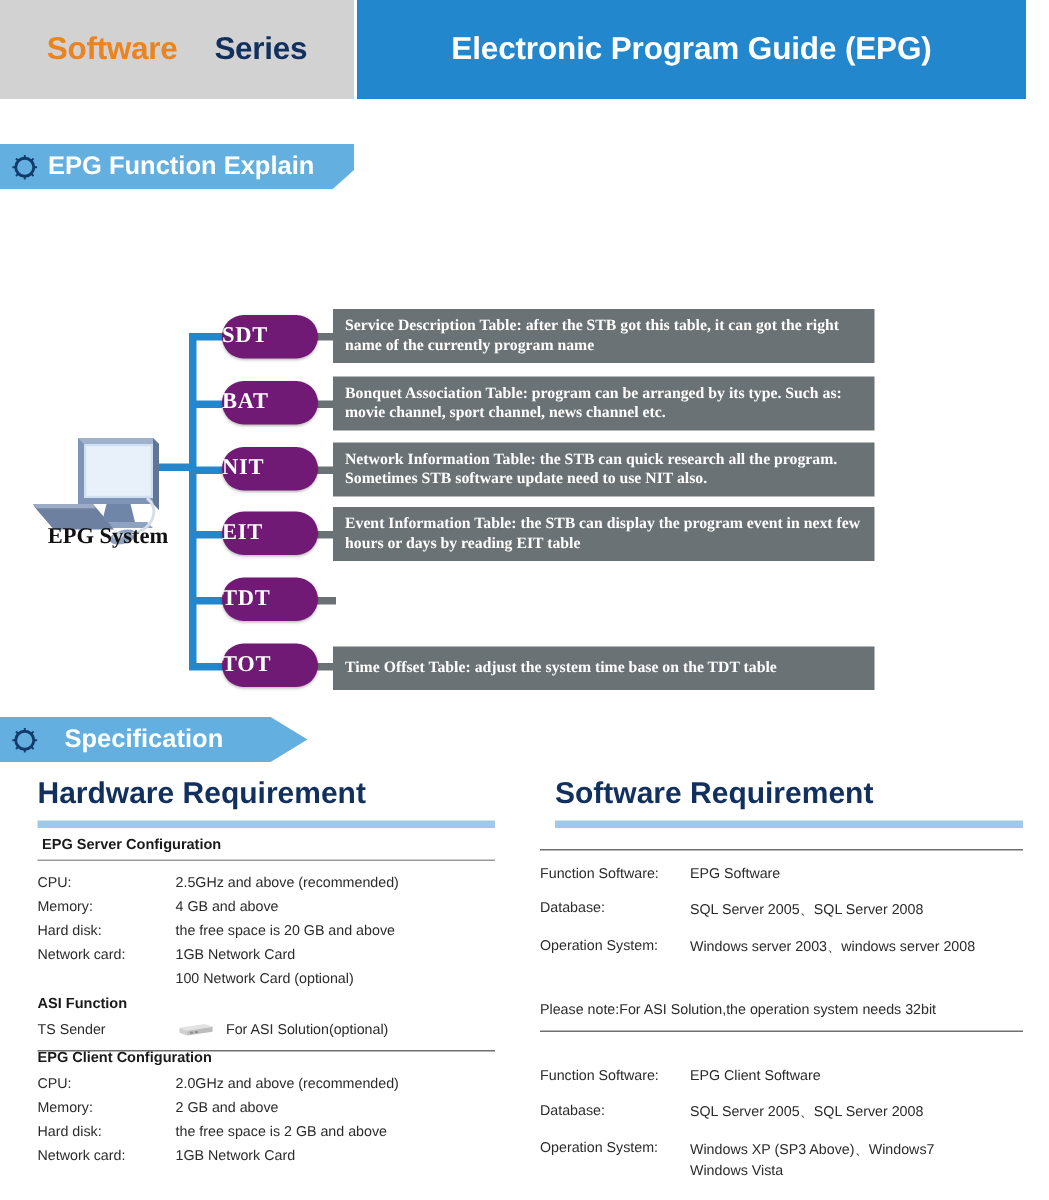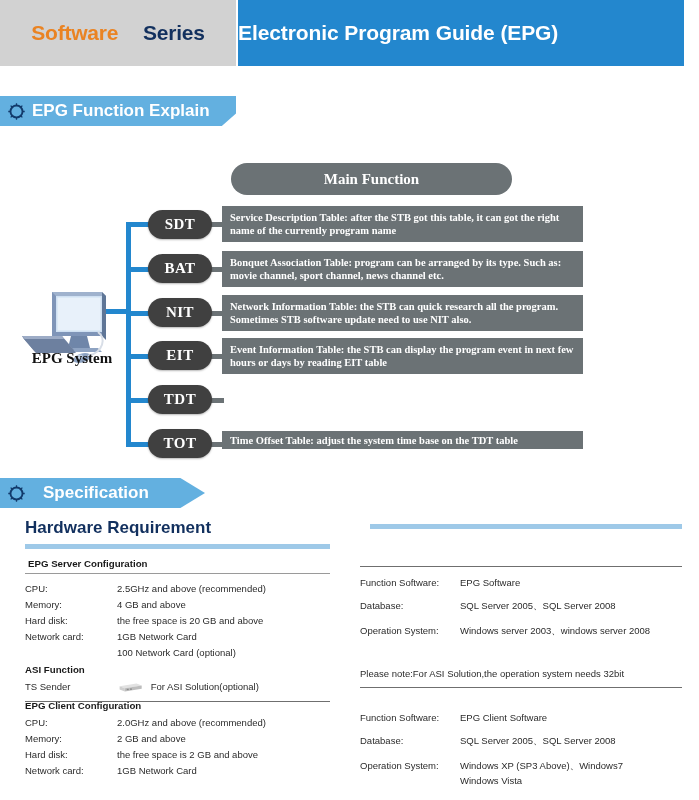--- a/index.html
+++ b/index.html
@@ -18,21 +18,21 @@
     display:flex;align-items:center;justify-content:center;
   }
   .hdr-left-txt{
     font-size:21px;font-weight:bold;letter-spacing:-0.2px;white-space:nowrap;
   }
   .hdr-left-txt .w1{color:#ea8322;}
   .hdr-left-txt .w2{color:#12305e;margin-left:19px;}
   .hdr-right{
     position:absolute;left:238px;top:0;width:446px;height:66px;
     background:#2387ce;
-    display:flex;align-items:center;justify-content:flex-start;
+    display:flex;align-items:center;justify-content:center;
   }
   .hdr-right-txt{
     color:#ffffff;font-size:21px;font-weight:bold;white-space:nowrap;letter-spacing:-0.1px;
   }
 
   
   .banner{
     position:absolute;height:30px;
     background:#63b0e0;
     display:flex;align-items:center;
@@ -51,22 +51,22 @@
   .diagram{position:absolute;left:0;top:140px;width:699px;height:330px;}
   .mainfn{
     position:absolute;left:231px;top:23px;width:281px;height:32px;
     background:#6b7275;border-radius:16px;
     display:flex;align-items:center;justify-content:center;
   }
   .mainfn-txt{color:#ffffff;font-size:15px;font-weight:bold;font-family:"Liberation Serif",serif;}
 
   .pill{
     position:absolute;left:148px;width:64px;height:29px;
-    background:#404040;border-radius:15px;
-    display:flex;align-items:center;justify-content:center;
+    background:#701a75;border-radius:15px;
+    display:flex;align-items:center;justify-content:flex-start;
     box-shadow:0 1px 2px rgba(0,0,0,.28);
   }
   .pill-txt{color:#ffffff;font-size:15px;font-weight:bold;font-family:"Liberation Serif",serif;letter-spacing:.5px;}
 
   .desc{
     position:absolute;left:222px;width:361px;
     background:#6b7275;
     box-sizing:border-box;
     padding:3px 6px 3px 8px;
     display:flex;align-items:center;
@@ -83,21 +83,21 @@
 
   
   .pc{position:absolute;left:16px;top:150px;width:110px;height:80px;}
   .pclabel{position:absolute;left:12px;top:210px;width:120px;text-align:center;
     font-family:"Liberation Serif",serif;font-weight:bold;font-size:15px;color:#111;}
 
   
   .col{position:absolute;top:518px;}
   .col.left{left:25px;width:305px;}
   .col.right{left:370px;width:312px;}
-  .col-title{font-size:17px;font-weight:bold;color:#12305e;}
+  .col-title{font-size:20px;font-weight:bold;color:#12305e;}
   .col-rule{height:5px;background:#9ec9e8;margin-top:6px;}
 
   .tbl{position:absolute;font-size:9.5px;color:#2b2b2b;}
   .sub-hd{font-weight:bold;font-size:9.7px;color:#1a1a1a;}
   .row{display:flex;}
   .row .k{width:92px;flex:0 0 92px;}
   .row .v{flex:1;}
   .hr{border-top:1px solid #9a9a9a;}
   .hr-th{border-top:1.6px solid #6f6f6f;}
   .note{font-size:9.5px;color:#2b2b2b;}
@@ -133,23 +133,20 @@
       <line x1="17.6" y1="17.6" x2="19.4" y2="19.4"></line>
       <line x1="19.4" y1="4.6" x2="17.6" y2="6.4"></line>
       <line x1="6.4" y1="17.6" x2="4.6" y2="19.4"></line>
     </g>
   </svg>
   <span class="banner-txt">EPG Function Explain</span>
 </div>
 
 <div class="diagram">
 
-  <div class="mainfn">
-    <span class="mainfn-txt">Main Function</span>
-  </div>
 
   <div class="trunk"></div>
   <div class="feed"></div>
 
   <svg class="pc" viewBox="0 0 110 80">
 
     <polygon points="36,2 86,2 86,46 36,46" fill="#7f95b8"></polygon>
     <polygon points="36,2 86,2 90,6 40,6" fill="#9fb2cd"></polygon>
     <polygon points="86,2 90,6 90,50 86,46" fill="#5f7697"></polygon>
     <rect x="40" y="6" width="46" height="36" fill="#cfe0f2"></rect>
@@ -207,21 +204,21 @@
     </div>
   <div class="desc" style="top:155px;height:36px">
       <span class="desc-txt">Network Information Table: the STB can quick research all the program. Sometimes STB software update need to use NIT also.</span>
     </div>
   <div class="desc" style="top:111px;height:36px">
       <span class="desc-txt">Bonquet Association Table: program can be arranged by its type. Such as: movie channel, sport channel, news channel etc.</span>
     </div>
   <div class="desc" style="top:198px;height:36px">
       <span class="desc-txt">Event Information Table: the STB can display the program event in next few hours or days by reading EIT table</span>
     </div>
-  <div class="desc" style="top:291px;height:18px">
+  <div class="desc" style="top:291px;height:29px">
       <span class="desc-txt">Time Offset Table: adjust the system time base on the TDT table</span>
     </div>
 </div>
 
 <div class="banner b2">
   <svg class="gear" viewBox="0 0 24 24">
     <g fill="none" stroke="#123a6b" stroke-width="2.4">
       <circle cx="12" cy="12" r="7.6"></circle>
     </g>
     <g stroke="#123a6b" stroke-width="1.6">
@@ -298,20 +295,21 @@
       <span class="k">Hard disk:</span>
       <span class="v">the free space is 2 GB and above</span>
     </div>
   <div class="row" style="margin-bottom:5px">
       <span class="k">Network card:</span>
       <span class="v">1GB Network Card</span>
     </div>
 </div>
 
 <div class="col right">
+  <div class="col-title">Software Requirement</div>
   <div class="col-rule"></div>
 </div>
 
 <div class="tbl" style="left:360px;top:566px;width:322px">
   <div class="hr-th"></div>
   <div style="padding-top:10px"></div>
   <div class="rrow" style="margin-bottom:12px">
       <span class="k">Function Software:</span>
       <span class="v">EPG Software</span>
     </div>

